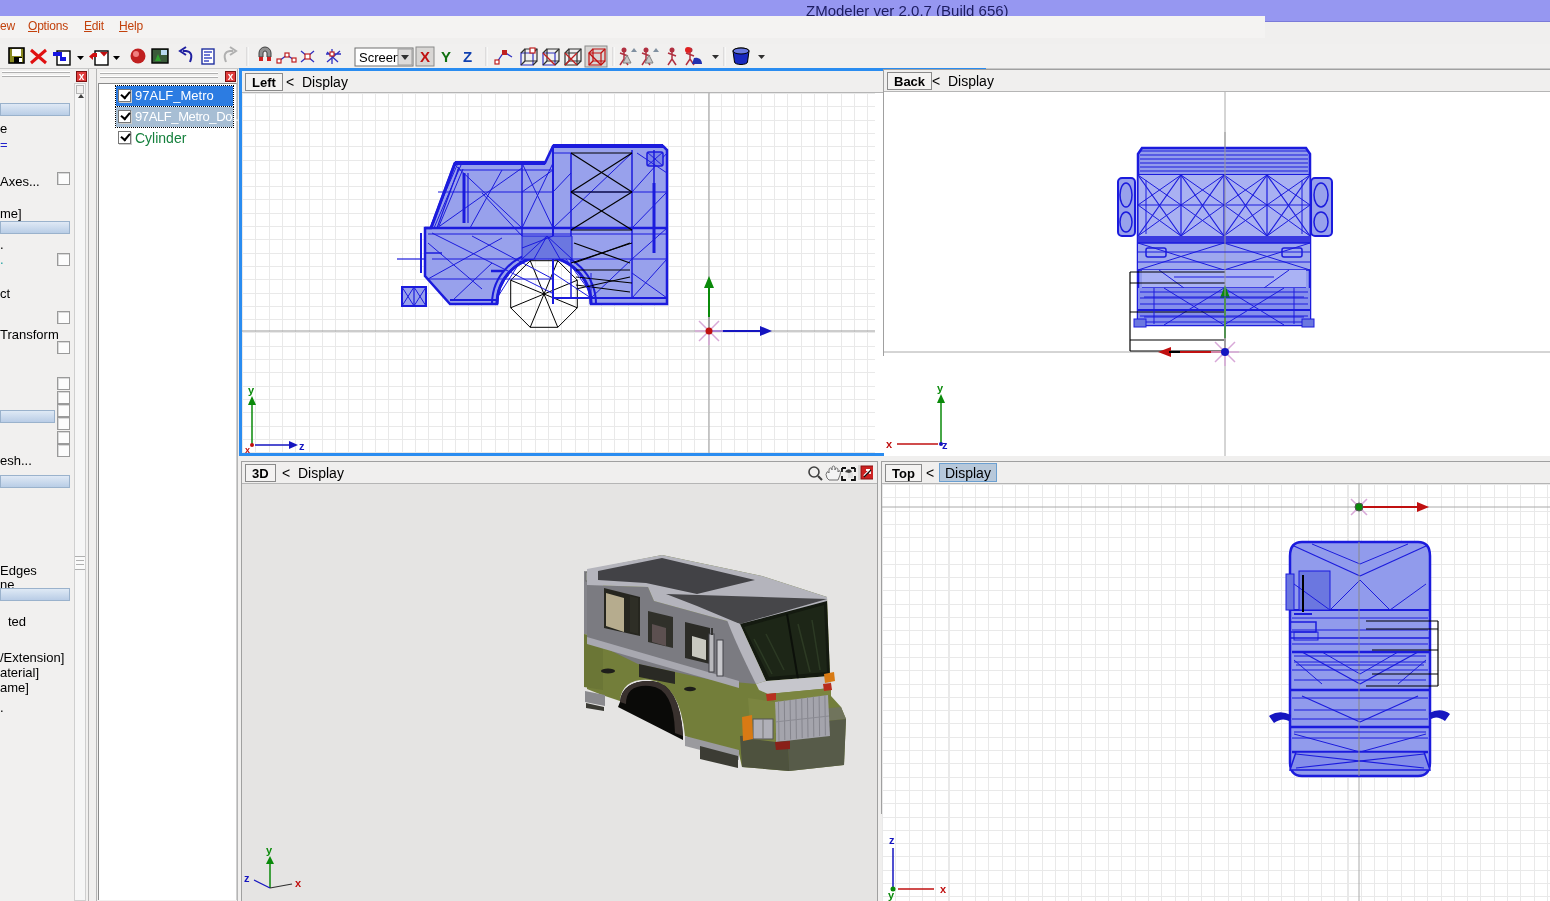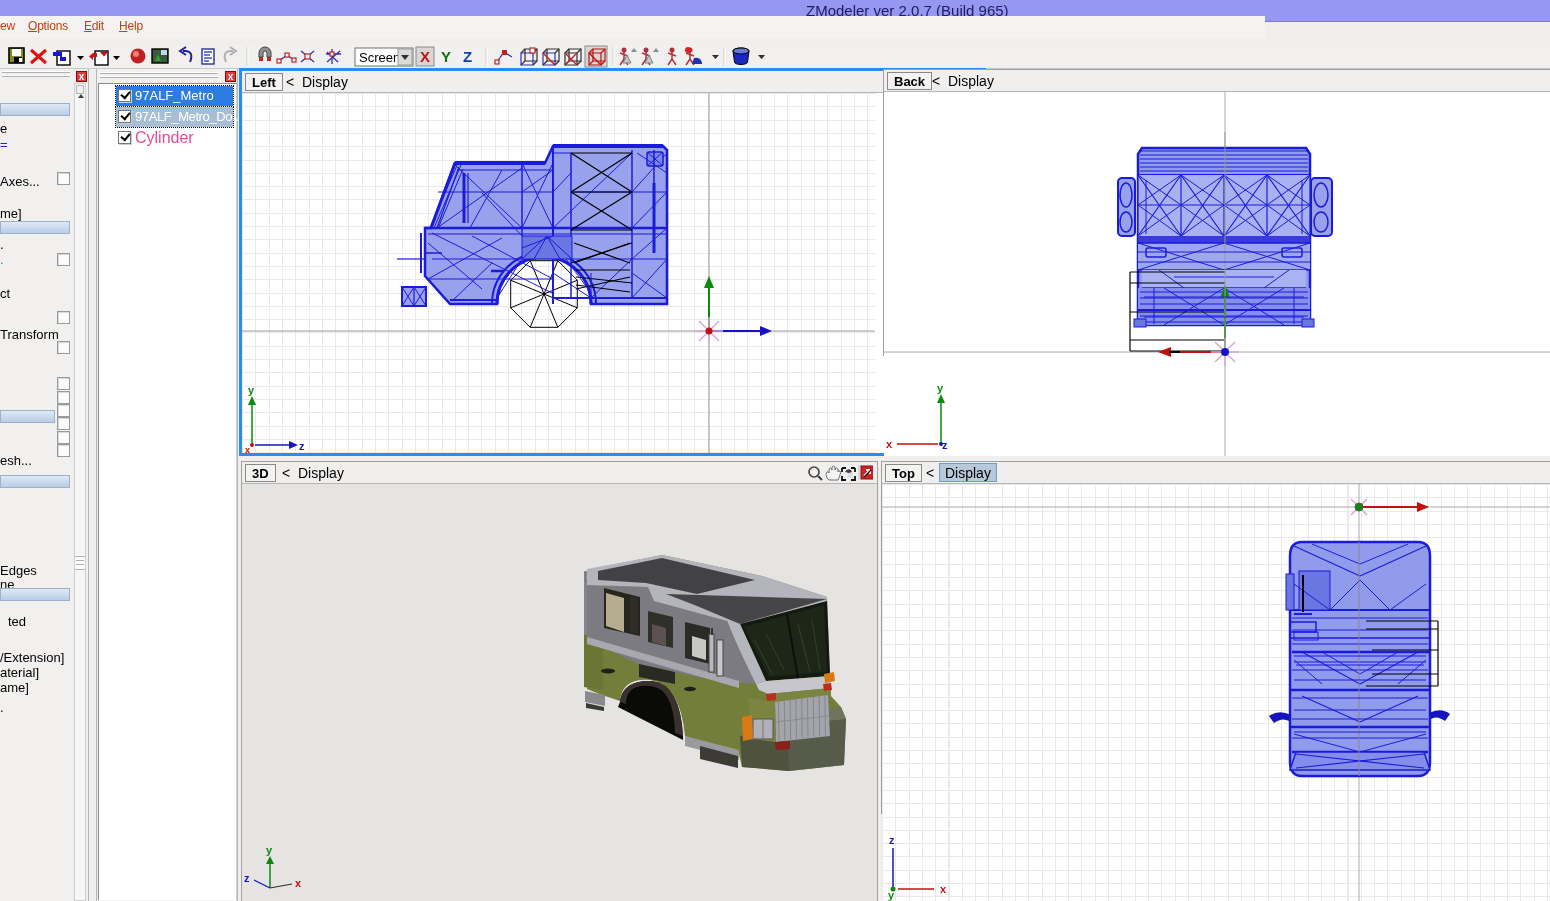--- a/index.html
+++ b/index.html
@@ -15,21 +15,21 @@
 .grid{background-image:repeating-linear-gradient(to right,#e9e9e9 0,#e9e9e9 1px,transparent 1px,transparent 13.3px),repeating-linear-gradient(to bottom,#e9e9e9 0,#e9e9e9 1px,transparent 1px,transparent 13.3px);background-color:#fff}
 .chk{position:absolute;width:13px;height:13px;background:#fcfcfc;border:1px solid #9a9a9a;box-shadow:inset 1px 1px 0 #d8d8d8}
 .bluebar{position:absolute;left:0;width:70px;height:13px;background:linear-gradient(#dfe9f5,#b9cde6);border:1px solid #9ab2cc}
 .ptxt{position:absolute;font-size:13px;color:#000}
 .redx{position:absolute;width:11px;height:11px;background:#e03c3c;border:1px solid #7a1010;color:#fff;font-size:10px;font-weight:bold;line-height:9px;text-align:center}
 .lchk{position:absolute;left:2px;top:3px;width:13px;height:13px;background:#fff;border:1px solid #777;box-shadow:1px 1px 0 #ccc}
 .lchk::after{content:"";position:absolute;left:2px;top:1px;width:7px;height:4px;border-left:2px solid #000;border-bottom:2px solid #000;transform:rotate(-50deg)}
 </style></head>
 <body>
 <div id="titlebar">
-    <span style="position:absolute;left:806px;top:3px">ZModeler ver 2.0.7 (Build 965)</span>
+    <span style="position:absolute;left:806px;top:3px">ZModeler ver 2.0.7 (Build 656)</span>
   </div>
 <div id="menubar">
   <span style="left:0">ew</span>
   <span style="left:28px"><span class="u">O</span>ptions</span>
   <span style="left:84px"><span class="u">E</span>dit</span>
   <span style="left:119px"><span class="u">H</span>elp</span>
 </div>
 <div id="toolbar"><svg width="1550" height="25" id="tbsvg">
       <rect x="9" y="4" width="15" height="15" fill="#8a8a20" stroke="#000" stroke-width="1.6"></rect>
       <rect x="12" y="5" width="9" height="7" fill="#fff"></rect>
@@ -187,21 +187,21 @@
   <div class="redx" style="left:128px;top:2px">x</div>
   <div class="abs" style="left:1px;top:14px;width:139px;height:817px;background:#fff;border:1px solid #8a8a8a;border-right-color:#d0d0d0;border-bottom:none">
     <div class="abs" style="left:17px;top:2px;width:117px;height:20px;background:#2c7ce2;outline:1px dotted #000;color:#fff;font-size:13px;line-height:20px">
       <span class="lchk"></span>
         <span style="position:absolute;left:19px">97ALF_Metro</span>
       </div>
     <div class="abs" style="left:17px;top:23px;width:117px;height:20px;background:#a7bed4;outline:1px dotted #000;color:#fff;font-size:13px;line-height:20px">
       <span class="lchk"></span>
         <span style="position:absolute;left:19px;letter-spacing:-0.4px">97ALF_Metro_Do...</span>
       </div>
-    <div class="abs" style="left:17px;top:44px;width:117px;height:20px;color:#ec4899;font-size:16px;line-height:20px">
+    <div class="abs" style="left:17px;top:44px;width:117px;height:20px;color:#15803d;font-size:14px;line-height:20px">
       <span class="lchk"></span>
         <span style="position:absolute;left:19px">Cylinder</span>
       </div>
   </div>
 </div>
 
 <div class="abs" style="left:239px;top:68px;width:747px;height:388px;border:3px solid #2a8cf0;background:#fff">
   <div class="vphead">
     <div class="vpbtn" style="left:3px">Left</div>
     <div class="vpdisp" style="left:44px">&lt;</div>

